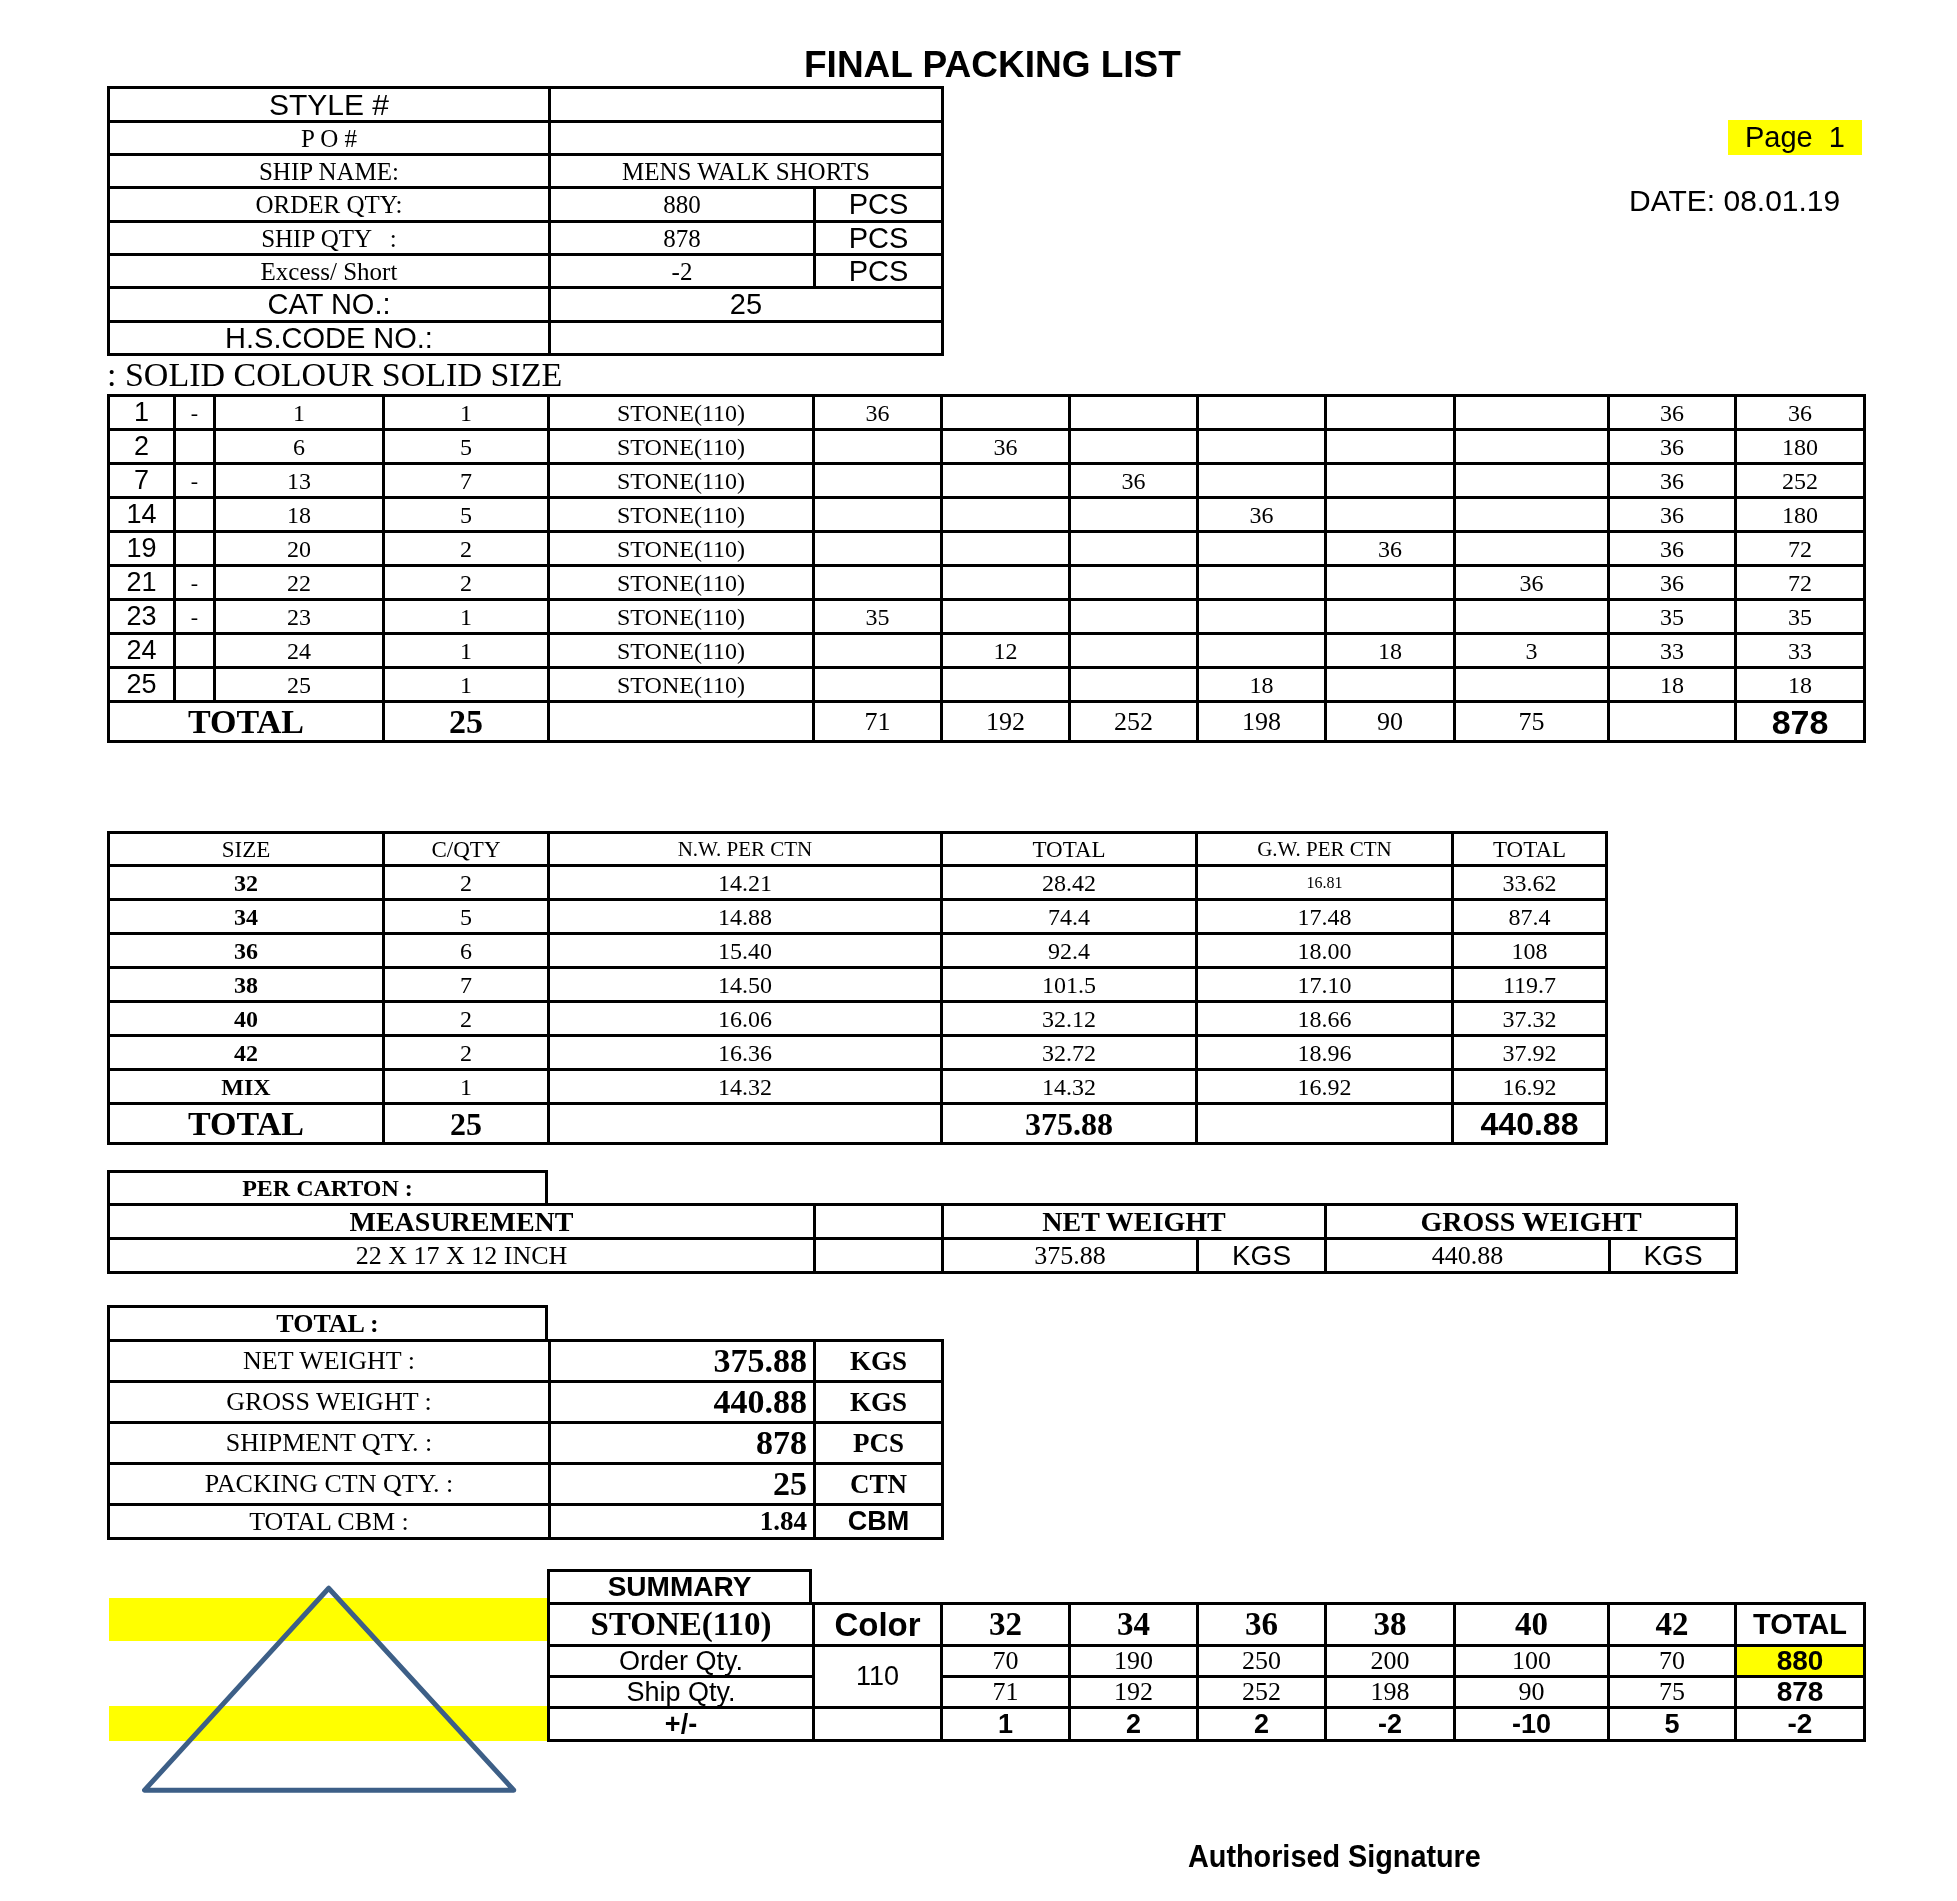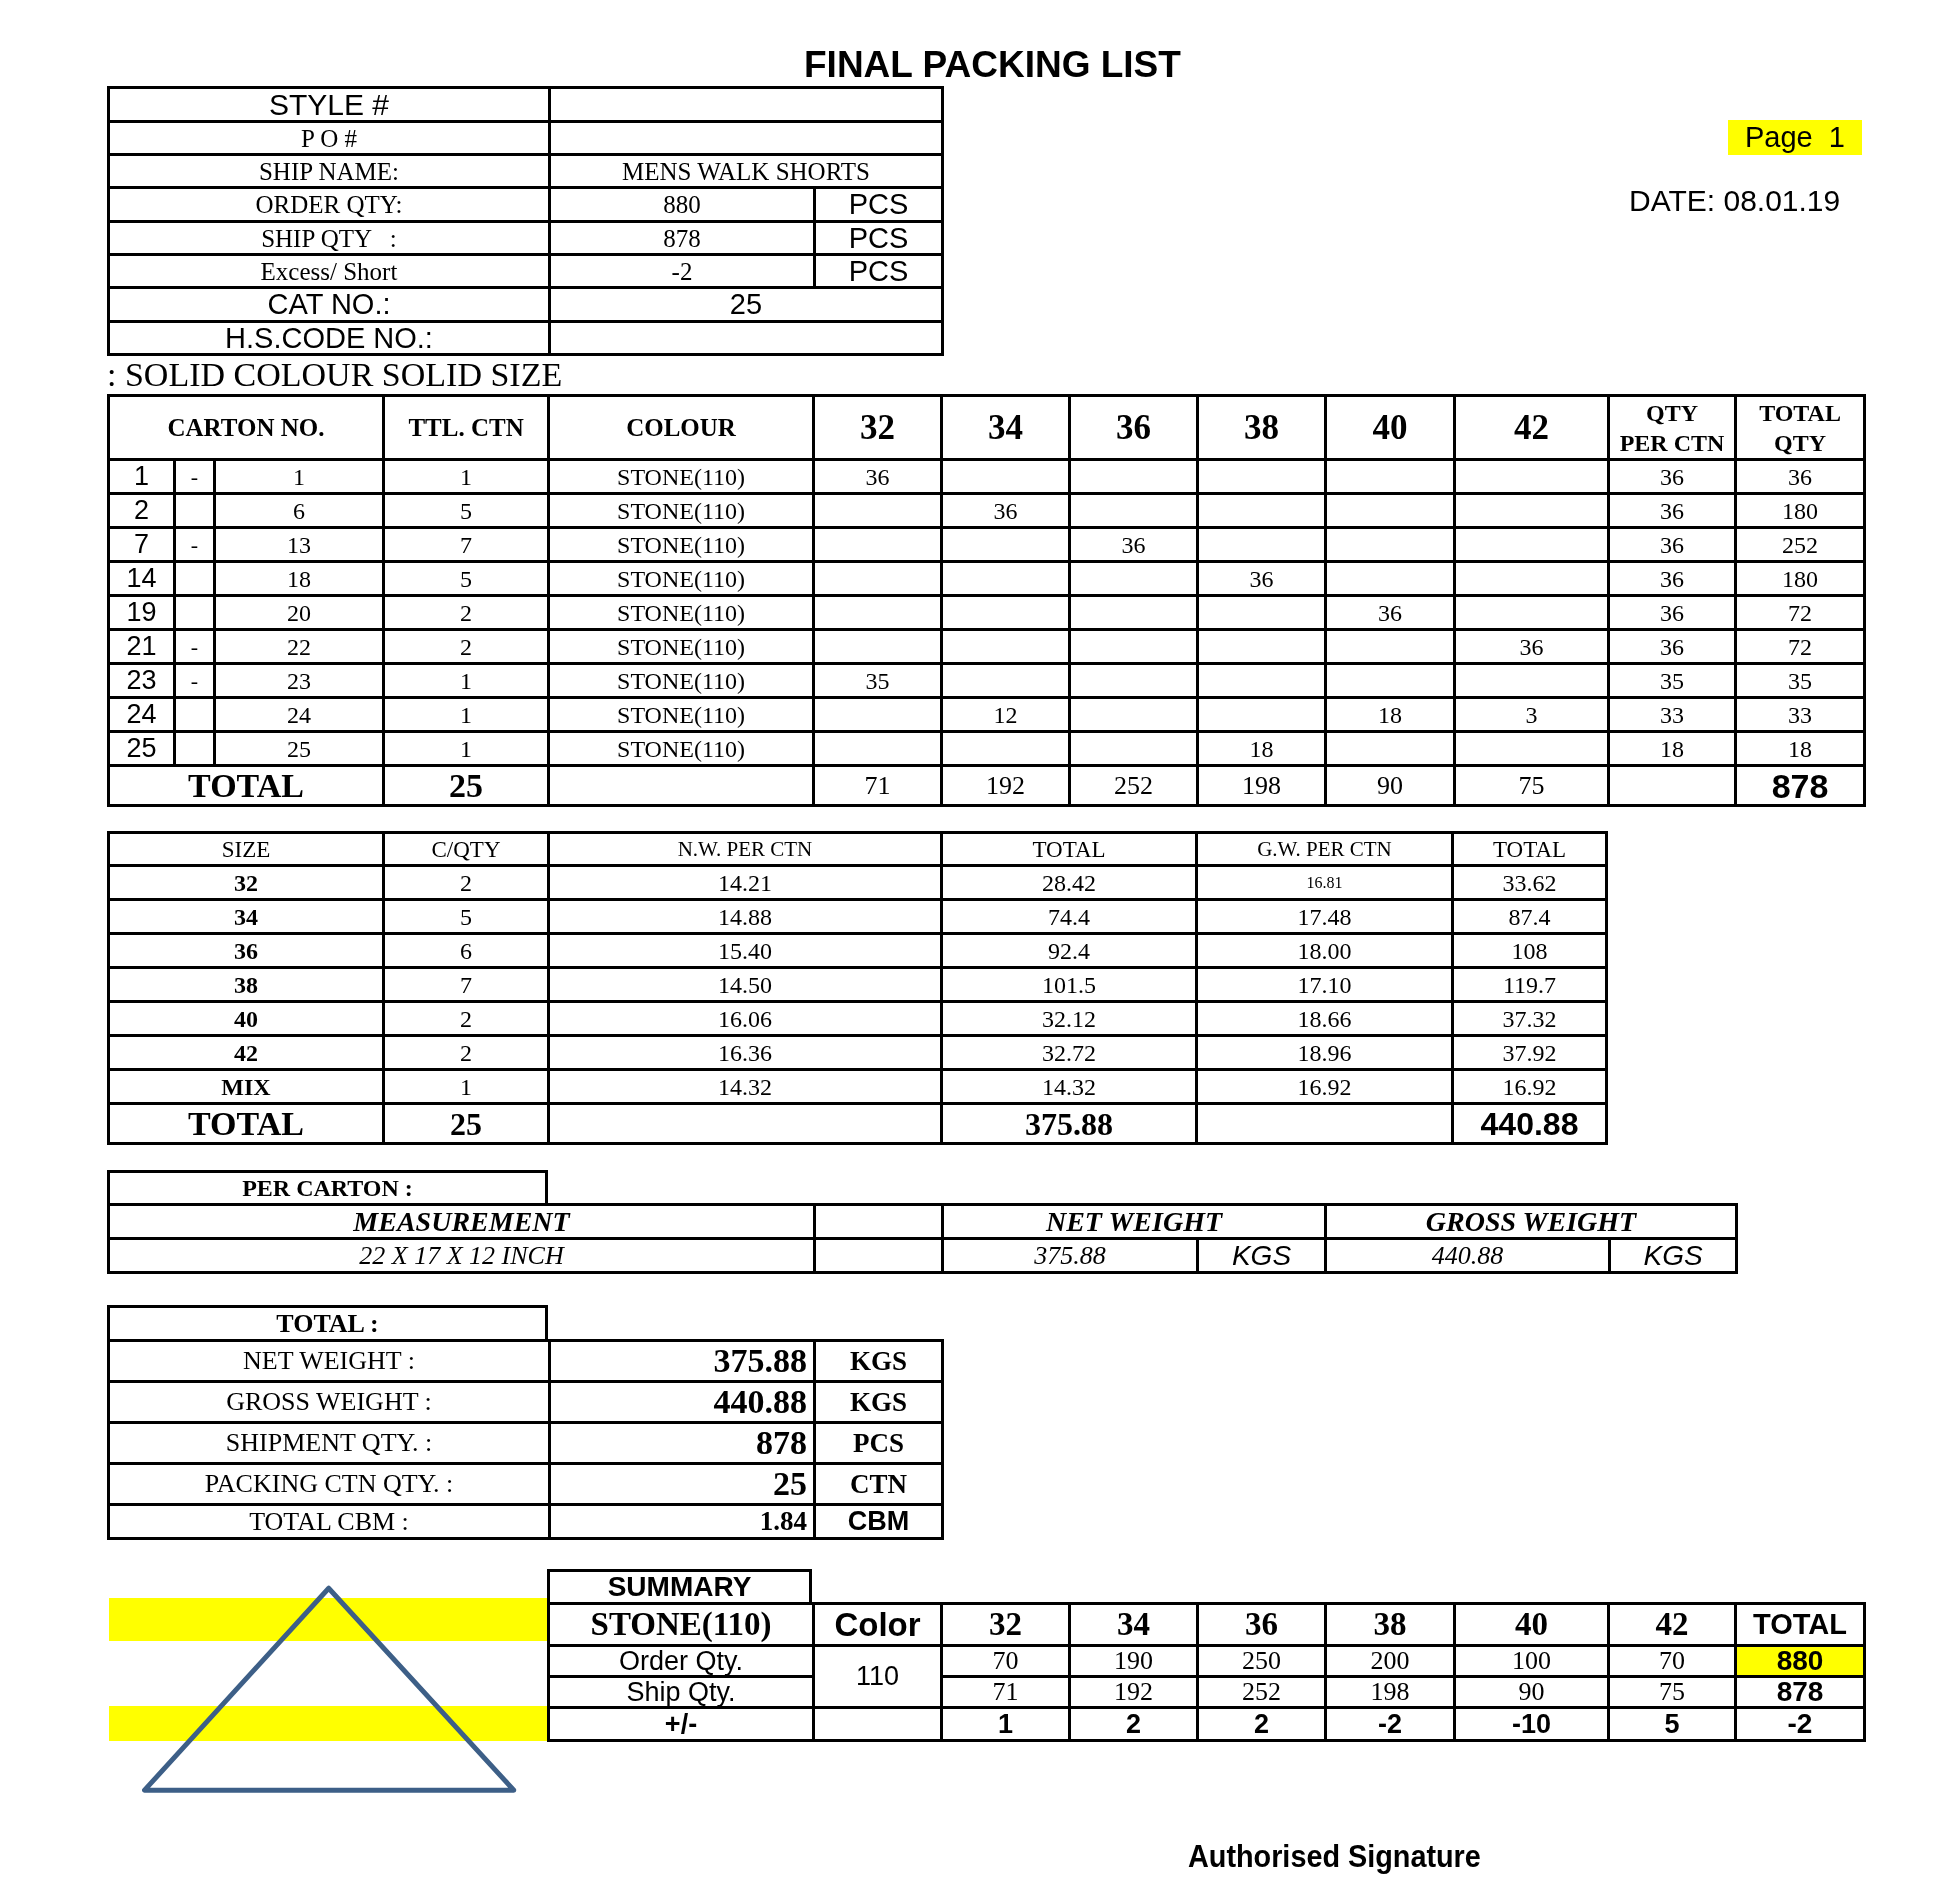--- a/index.html
+++ b/index.html
@@ -77,39 +77,20 @@
     <col style="width:128px">
       <col style="width:128px">
       <col style="width:128px">
       <col style="width:128px">
       <col style="width:129px">
       <col style="width:154px">
     <col style="width:127px">
       <col style="width:129px">
   </colgroup>
   <tbody>
-      <tr style="height:64px">
-    <td colspan="3" class="b" style="font-size:25px">CARTON NO.</td>
-    <td class="b" style="font-size:25px">TTL. CTN</td>
-    <td class="b" style="font-size:25px">COLOUR</td>
-    <td class="b" style="font-size:35px">32</td>
-    <td class="b" style="font-size:35px">34</td>
-    <td class="b" style="font-size:35px">36</td>
-    <td class="b" style="font-size:35px">38</td>
-    <td class="b" style="font-size:35px">40</td>
-    <td class="b" style="font-size:35px">42</td>
-    <td class="b" style="font-size:24px; line-height:1.25">
-      <div>QTY</div>
-      <div>PER CTN</div>
-    </td>
-    <td class="b" style="font-size:24px; line-height:1.25">
-      <div>TOTAL</div>
-      <div>QTY</div>
-    </td>
-  </tr>
 
   <tr style="height:34px">
     <td class="sans" style="font-size:27px">1</td>
     <td style="font-size:22px">-</td>
     <td style="font-size:24px">1</td>
     <td style="font-size:24px">1</td>
     <td style="font-size:24px">STONE(110)</td>
     <td style="font-size:24px">36</td>
     <td style="font-size:24px"></td>
     <td style="font-size:24px"></td>
@@ -340,21 +321,21 @@
 </tbody>
   </table>
 
 <table class="grid serif" style="left:107px; top:1170px; width:441px;">
   <tbody>
       <tr style="height:33px">
     <td class="b" style="font-size:24px">PER CARTON :</td>
   </tr>
 </tbody>
   </table>
-<table class="grid serif" style="left:107px; top:1203px; width:1628px;font-style:italic;">
+<table class="grid serif" style="left:107px; top:1203px; width:1628px;">
   <colgroup>
     <col style="width:706px">
       <col style="width:128px">
       <col style="width:255px">
       <col style="width:128px">
       <col style="width:284px">
       <col style="width:127px">
   </colgroup>
   <tbody>
       <tr style="height:34px">

